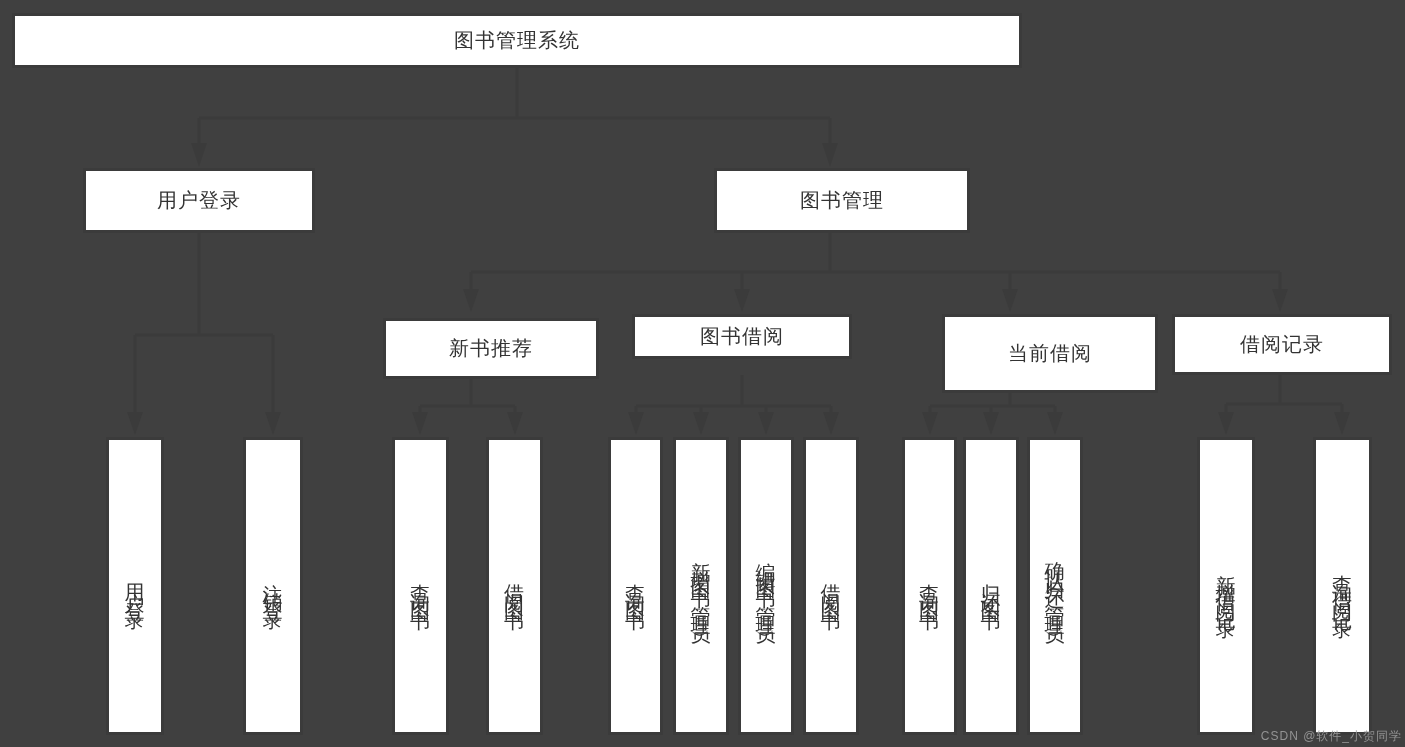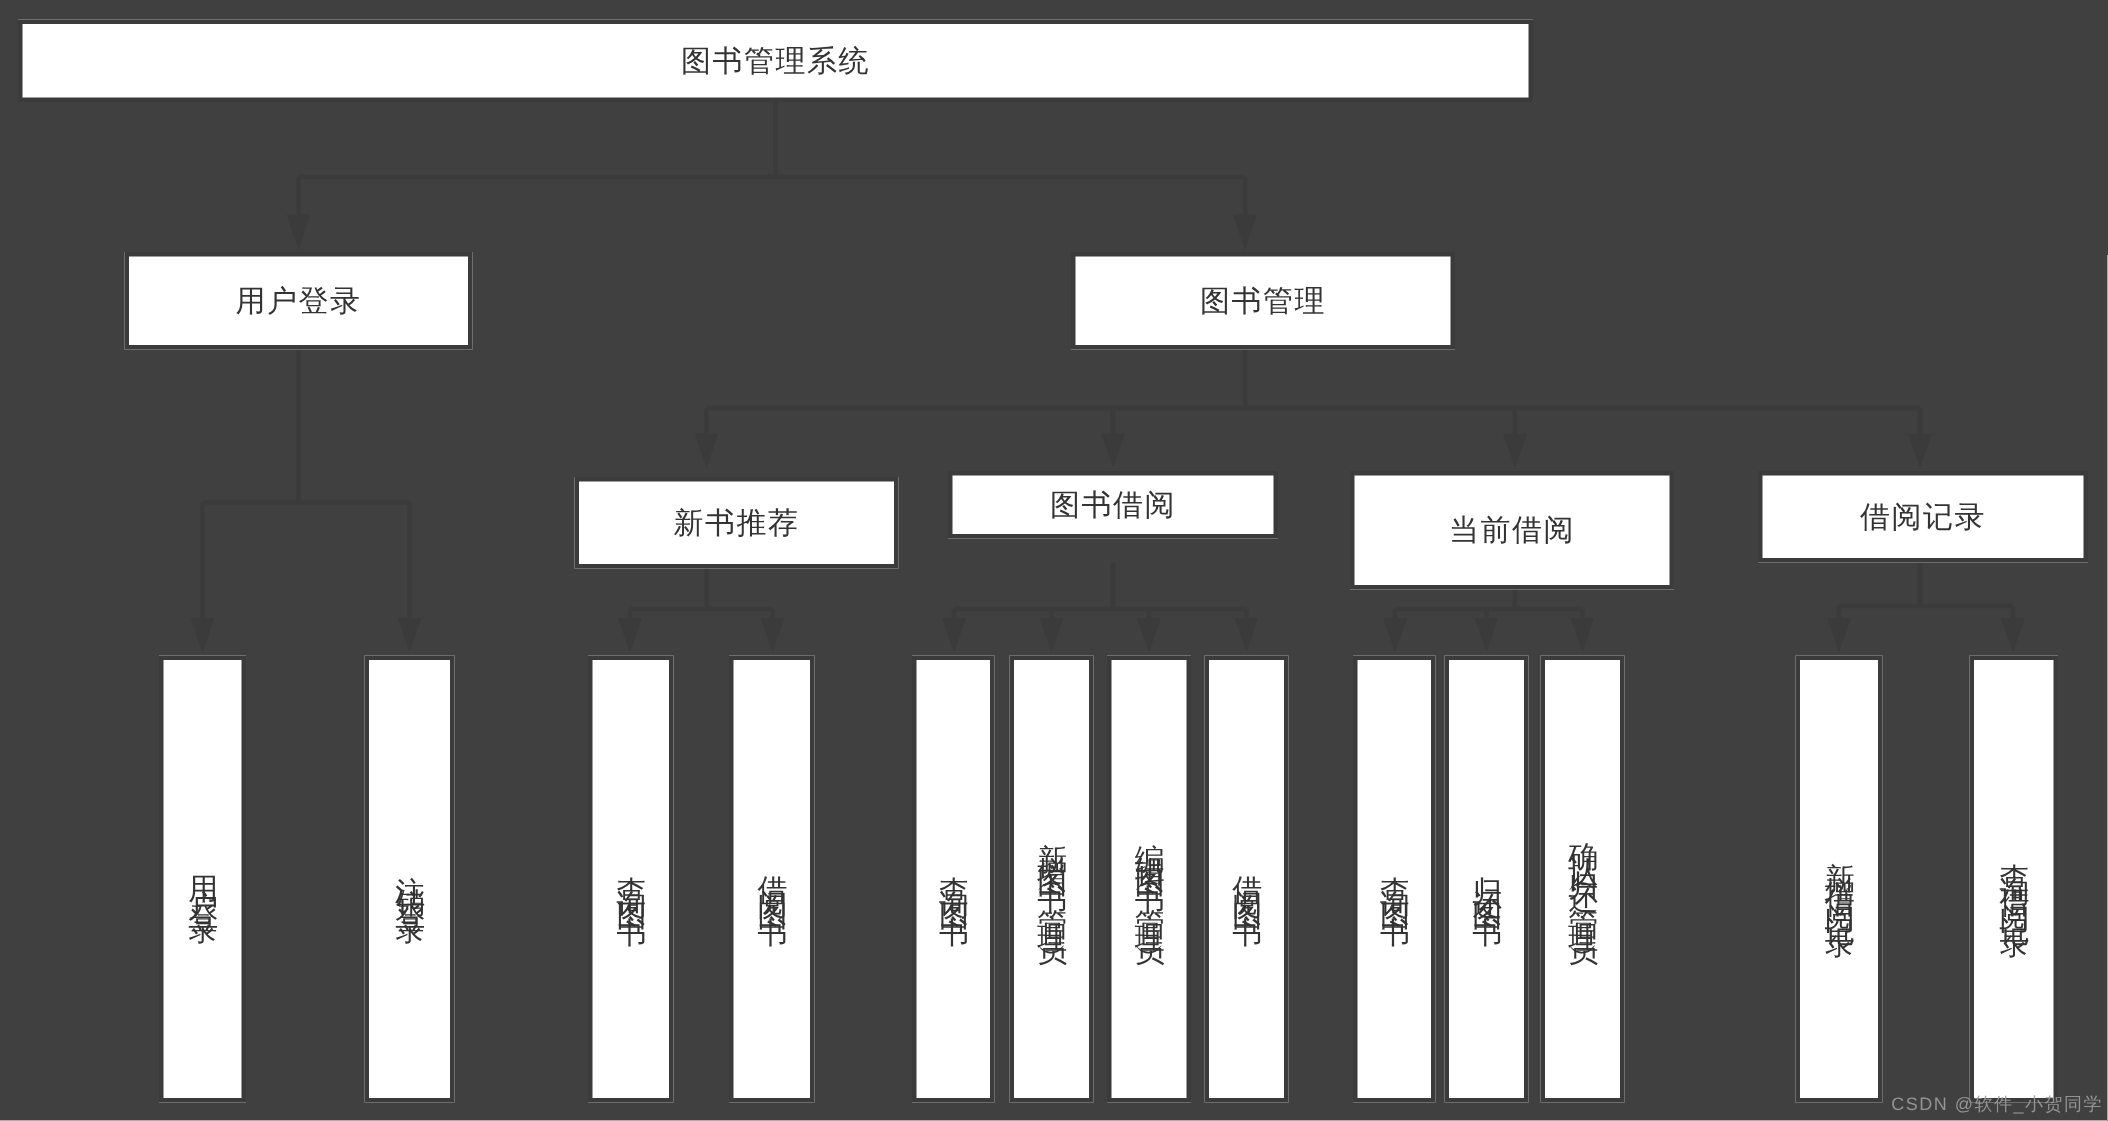--- a/index.html
+++ b/index.html
@@ -102,21 +102,21 @@
   <div class="node" style="left:714px;top:168px;width:256px;height:65px;">
     <span class="htext">图书管理</span>
   </div>
 
   <div class="node" style="left:363px;top:318px;width:216px;height:61px;margin-left:20px;">
     <span class="htext">新书推荐</span>
   </div>
   <div class="node" style="left:632px;top:314px;width:220px;height:45px;">
     <span class="htext">图书借阅</span>
   </div>
-  <div class="node" style="left:900px;top:314px;width:216px;height:79px;">
+  <div class="node" style="left:942px;top:314px;width:216px;height:79px;">
     <span class="htext">当前借阅</span>
   </div>
   <div class="node" style="left:1172px;top:314px;width:220px;height:61px;">
     <span class="htext">借阅记录</span>
   </div>
 
   <div class="node vbox" style="left:106px;width:58px;">
     <span class="vtext">用户登录</span>
   </div>
   <div class="node vbox" style="left:243px;width:60px;">

